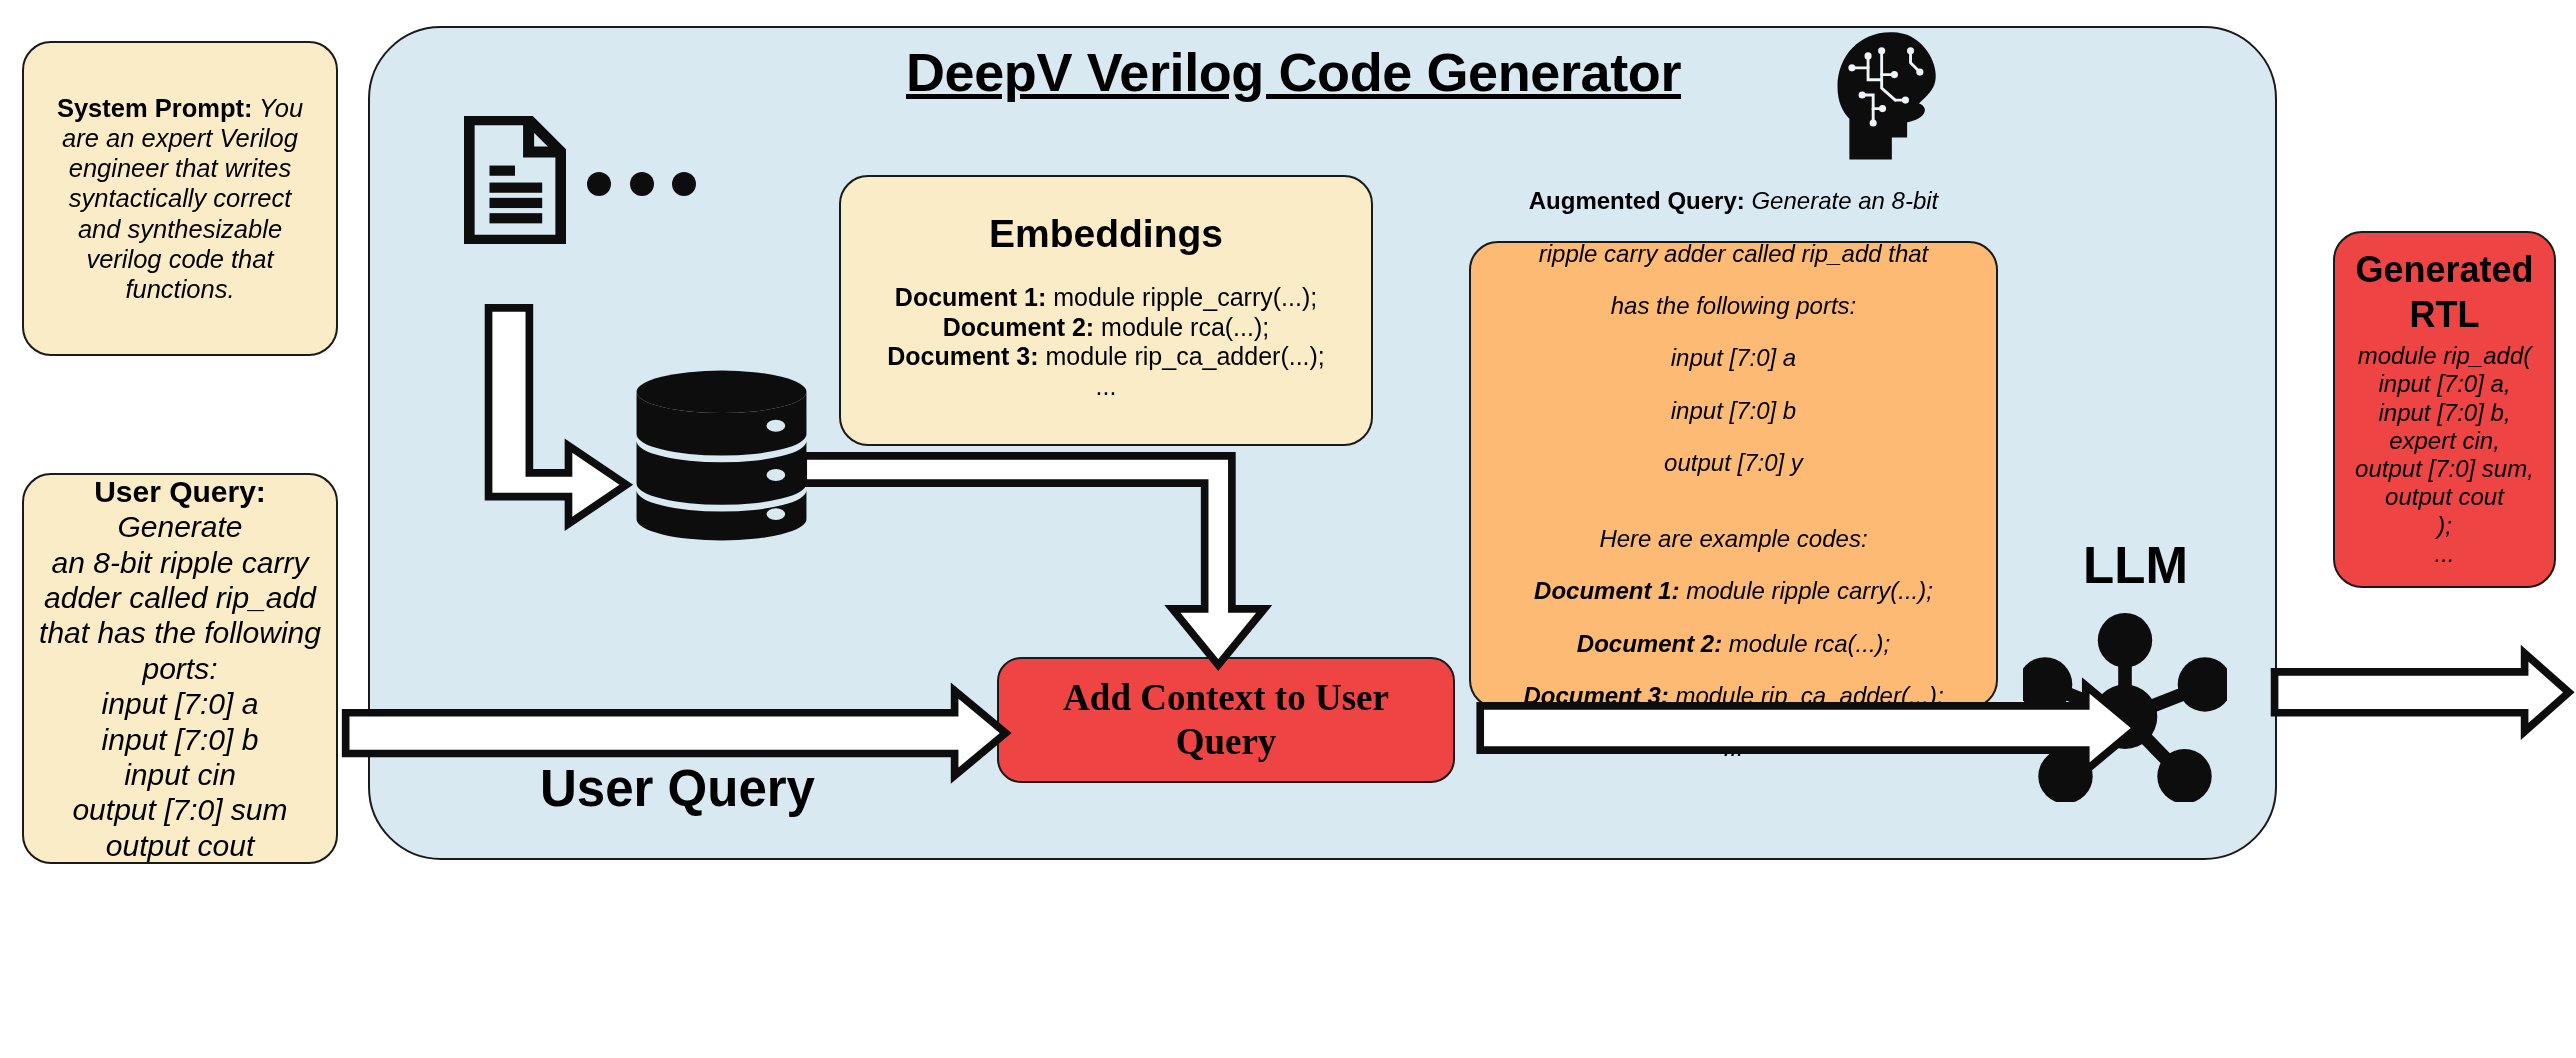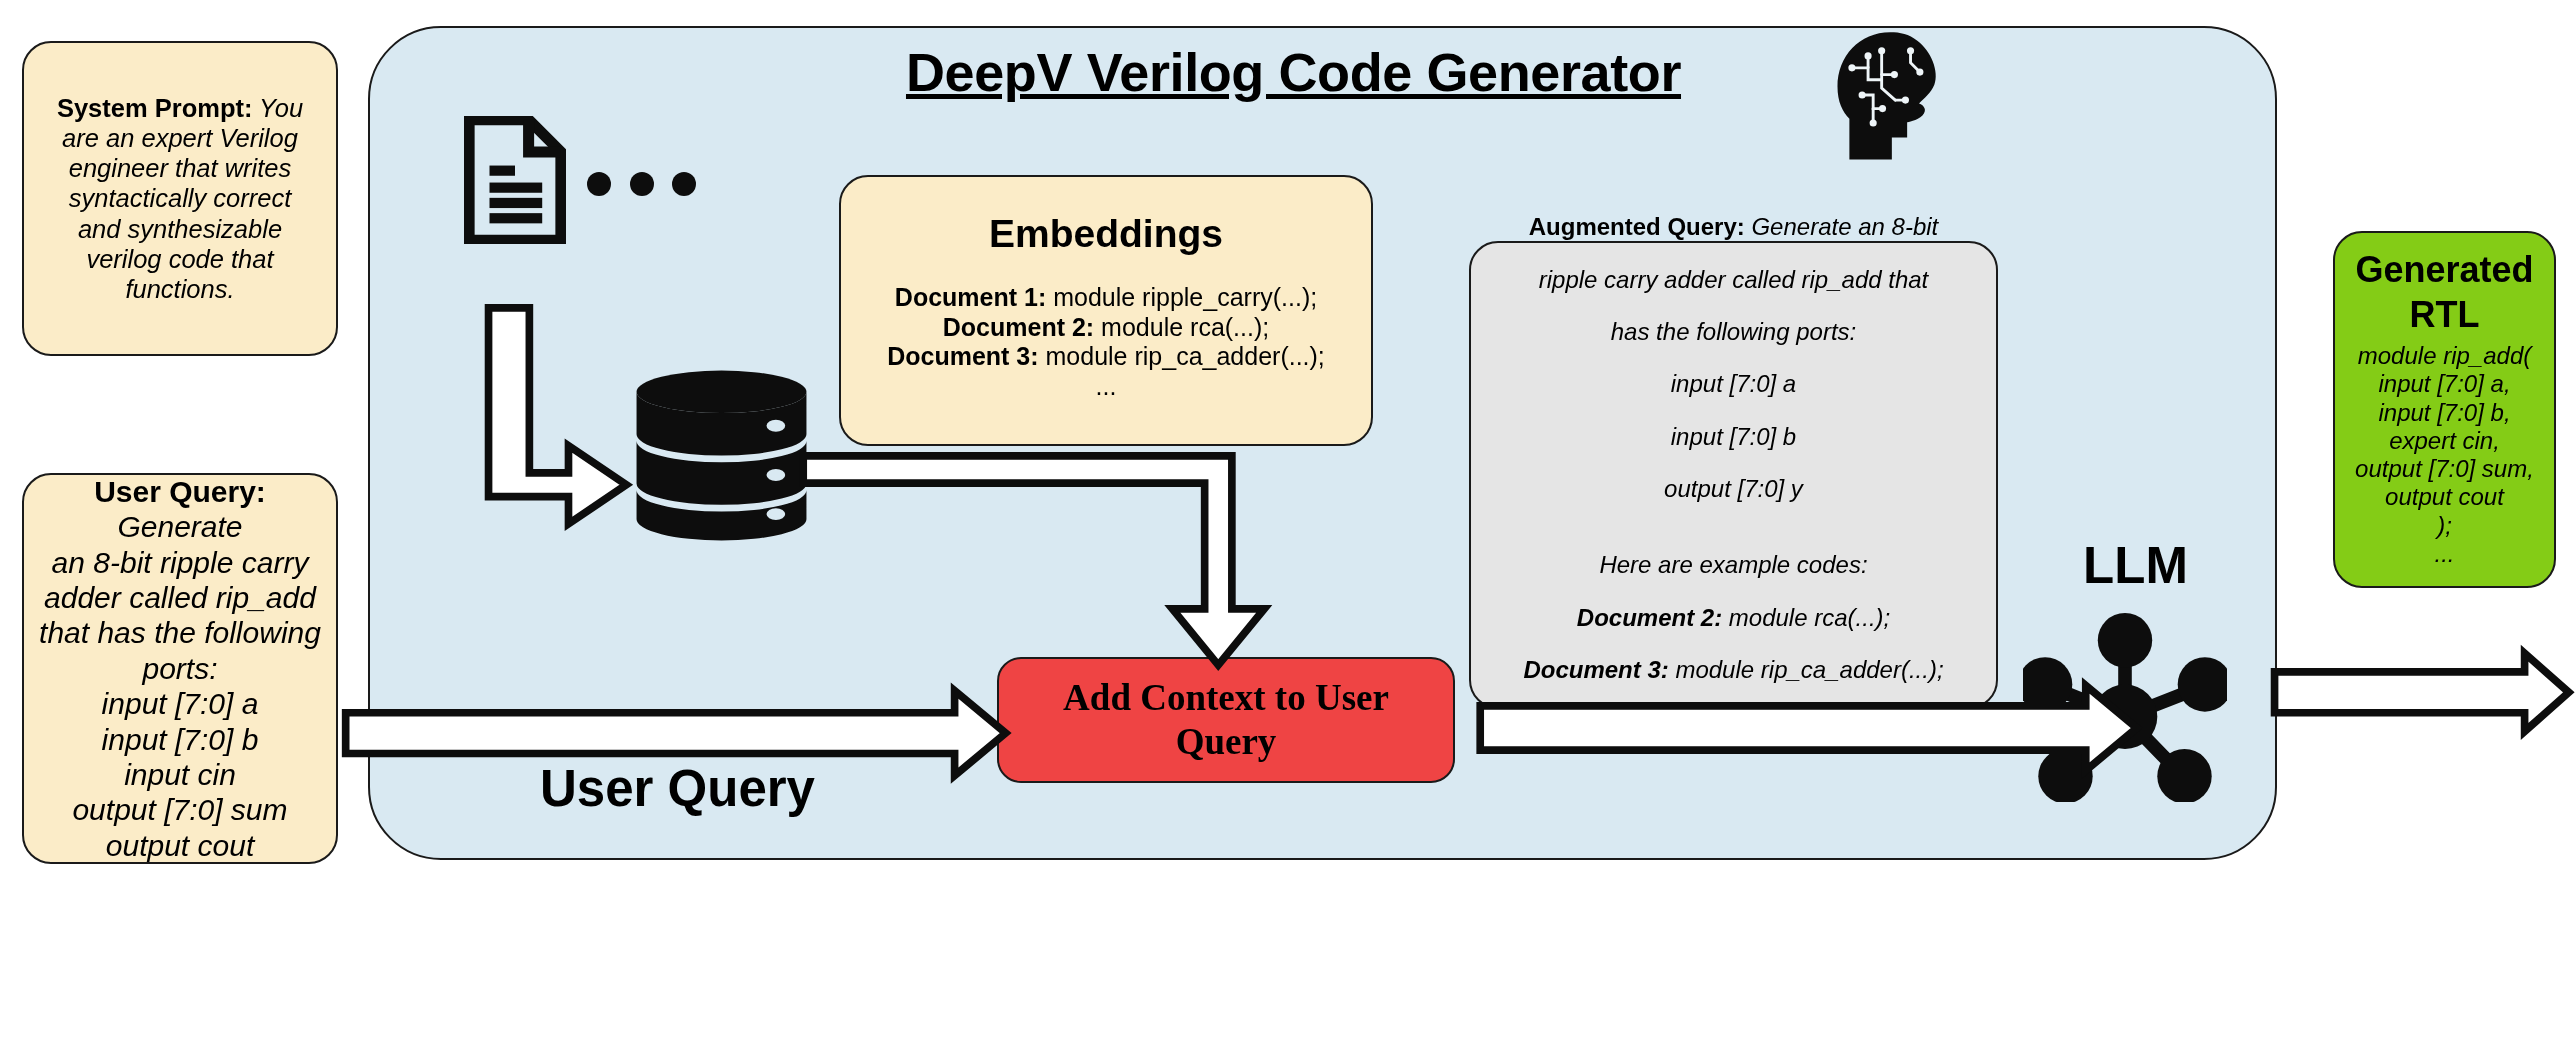--- a/index.html
+++ b/index.html
@@ -45,22 +45,22 @@
     font-size: 54px;
     font-weight: 700;
     letter-spacing: -0.4px;
     color: #000;
     font-family: "Liberation Sans", sans-serif;
     text-decoration: underline;
   }
 
   
   .yellow { background: #fbecc8; }
-  .purple { background: #e5e5e5; gap: 24px; }
-  .green  { background: #84cc16; }
+  .purple { background: #fdba74; gap: 24px; }
+  .green  { background: #ef4444; }
   .blue   { background: #ef4444; font-family: Liberation Serif, serif; }
 
   #system-prompt-card {
     left: 22px; top: 41px; width: 316px; height: 315px;
     padding: 12px 15.3px;
     font-size: 25.5px; font-style: italic;
   }
   #user-query-card {
     left: 22px; top: 473px; width: 316px; height: 391px;
     padding: 10.2px 12px;
@@ -236,20 +236,21 @@
 
   <div class="card purple" id="augmented-query-card">
     <span class="ln"><b class="bold-lead">Augmented Query:</b><span> Generate an 8-bit</span></span>
     <span class="ln">ripple carry adder called rip_add that</span>
     <span class="ln">has the following ports:</span>
     <span class="ln">input [7:0] a</span>
     <span class="ln">input [7:0] b</span>
     <span class="ln">output [7:0] y</span>
     <span class="ln sp"></span>
     <span class="ln">Here are example codes:</span>
+    <span class="ln"><b class="doclabel">Document 1:</b><span> module ripple carry(...);</span></span>
     <span class="ln"><b class="doclabel">Document 2:</b><span> module rca(...);</span></span>
     <span class="ln"><b class="doclabel">Document 3:</b><span> module rip_ca_adder(...);</span></span>
     <span class="ln">...</span>
   </div>
 
   <div class="card blue" id="add-context-card">
     <span class="ln">Add Context to User</span>
     <span class="ln">Query</span>
   </div>
 

